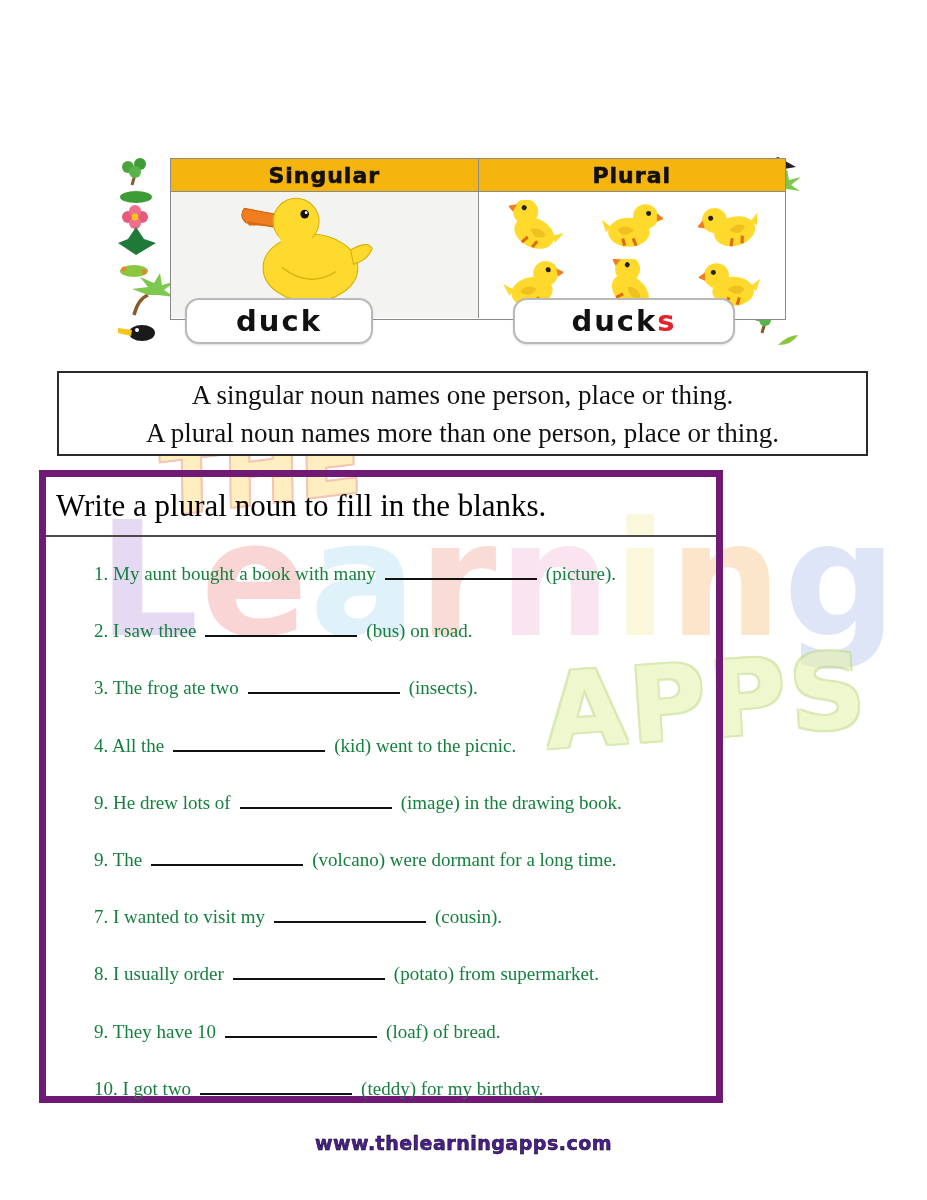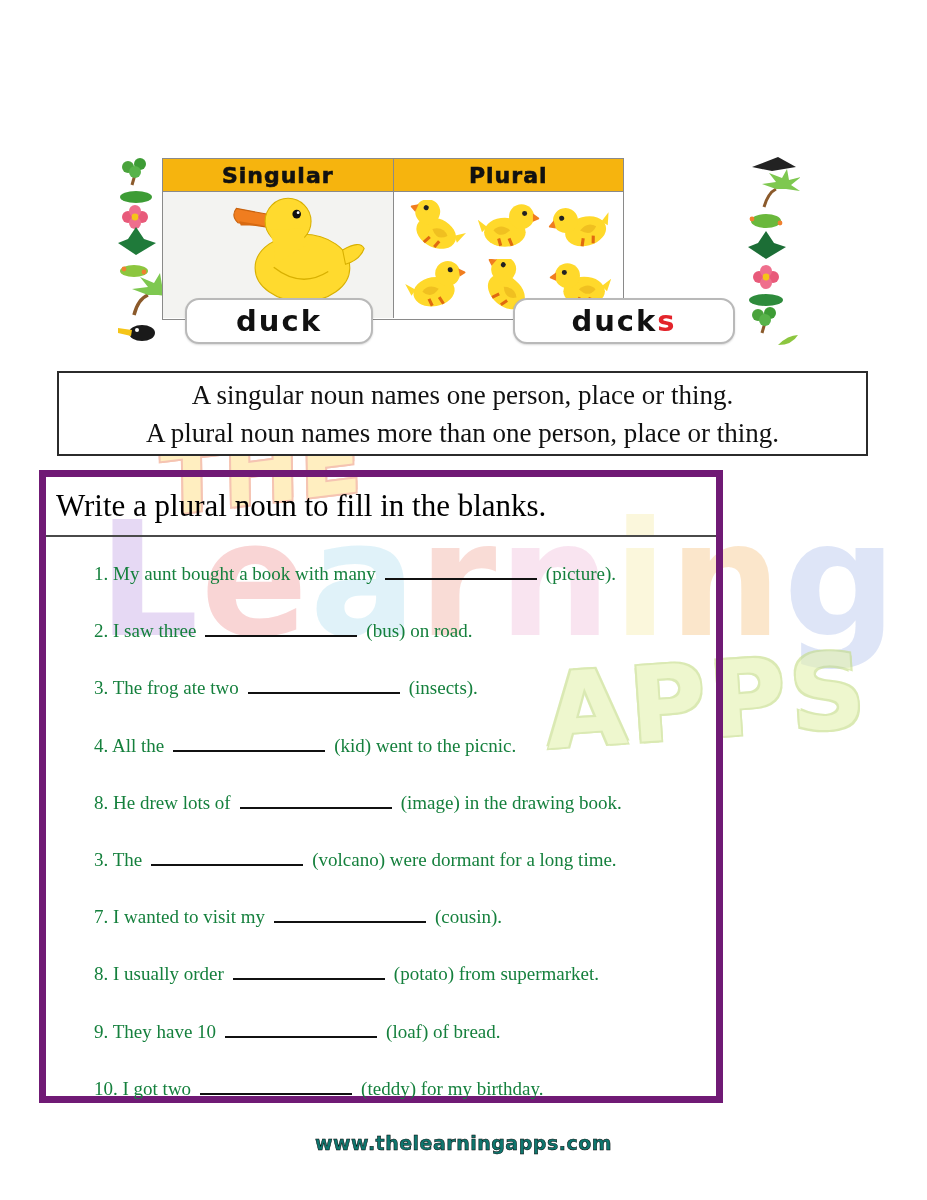--- a/index.html
+++ b/index.html
@@ -10,21 +10,21 @@
   
   .title { position:absolute; top:48px; left:0; width:100%; text-align:center;
            font-family:"DejaVu Sans", sans-serif; font-weight:bold; font-size:62px;
            letter-spacing:-1px; color:#000; -webkit-text-stroke:2.2px #000; z-index:3; }
 
   
   .image-panel { position:absolute; left:110px; top:155px; width:690px; height:192px; z-index:3; }
   .strip { position:absolute; top:0; width:62px; height:192px; }
   .strip.left { left:0; }
   .strip.right { right:0; }
-  .duck-table { position:absolute; left:52px; top:3px; width:462px; height:162px;
+  .duck-table { position:absolute; left:60px; top:3px; width:616px; height:162px;
                 border:1.5px solid #8a8a8a; background:#fff; }
   .dt-header { display:flex; height:33px; background:#F6B40E; border-bottom:1.5px solid #8a8a8a; }
   .dt-header .cell { flex:1; display:flex; align-items:center; justify-content:center;
                      font-family:"DejaVu Sans", sans-serif; font-weight:bold; font-size:22px;
                      color:#111; letter-spacing:1px; -webkit-text-stroke:.6px #111; }
   .dt-header .cell + .cell { border-left:1.5px solid #8a8a8a; }
   .dt-body { display:flex; height:126px; }
   .dt-body .cell { flex:1; position:relative; overflow:hidden; }
   .dt-body .cell.singular { background:#f3f3f1; }
   .dt-body .cell + .cell { border-left:1.5px solid #8a8a8a; }
@@ -66,21 +66,21 @@
               border:7px solid #701a75; background:transparent; z-index:2; }
   .instruction { height:60px; border-bottom:2px solid #4a4a4a; display:flex; align-items:center;
                  padding-left:10px; font-size:31px; color:#000; }
   .items { padding:8px 8px 0 12px; }
   .item { height:57.2px; line-height:57.2px; white-space:nowrap; font-size:19px; color:#15803d;margin-left:36px; }
   .blank { display:inline-block; width:152px; border-bottom:2px solid #111; margin:0 9px; }
 
   
   .footer { position:absolute; top:1132px; left:0; width:100%; text-align:center;
             font-family:"DejaVu Sans", sans-serif; font-weight:bold; font-size:19px;
-            letter-spacing:.5px; color:#0f766e; -webkit-text-stroke:.5px #000; z-index:3; }
+            letter-spacing:.5px; color:#4c1d95; -webkit-text-stroke:.5px #000; z-index:3; }
 </style>
 </head>
 <body>
 
 <div class="page">
 
 
   <div class="watermark">
     <div class="wm-the">THE</div>
     <div class="wm-learning"><span style="color: rgb(185, 147, 224);">L</span><span style="color: rgb(238, 133, 133);">e</span><span style="color: rgb(165, 220, 238);">a</span><span style="color: rgb(240, 154, 138);">r</span><span style="color: rgb(238, 179, 213);">n</span><span style="color: rgb(245, 232, 154);">i</span><span style="color: rgb(245, 184, 106);">n</span><span style="color: rgb(159, 180, 232);">g</span></div>
@@ -225,22 +225,22 @@
     <div>A plural noun names more than one person, place or thing.</div>
   </div>
 
   <div class="main-box">
     <div class="instruction">Write a plural noun to fill in the blanks.</div>
     <div class="items">
       <div class="item"><span>1. My aunt bought a book with many</span><span class="blank"></span><span>(picture).</span></div>
       <div class="item"><span>2. I saw three</span><span class="blank"></span><span>(bus) on road.</span></div>
       <div class="item"><span>3. The frog ate two</span><span class="blank"></span><span>(insects).</span></div>
       <div class="item"><span>4. All the</span><span class="blank"></span><span>(kid) went to the picnic.</span></div>
-      <div class="item"><span>8. He drew lots of</span><span class="blank"></span><span>(image) in the drawing book.</span></div>
-      <div class="item"><span>3. The</span><span class="blank"></span><span>(volcano) were dormant for a long time.</span></div>
+      <div class="item"><span>9. He drew lots of</span><span class="blank"></span><span>(image) in the drawing book.</span></div>
+      <div class="item"><span>9. The</span><span class="blank"></span><span>(volcano) were dormant for a long time.</span></div>
       <div class="item"><span>7. I wanted to visit my</span><span class="blank"></span><span>(cousin).</span></div>
       <div class="item"><span>8. I usually order</span><span class="blank"></span><span>(potato) from supermarket.</span></div>
       <div class="item"><span>9. They have 10</span><span class="blank"></span><span>(loaf) of bread.</span></div>
       <div class="item"><span>10. I got two</span><span class="blank"></span><span>(teddy) for my birthday.</span></div>
     </div>
   </div>
 
   <div class="footer">www.thelearningapps.com</div>
 
 </div>

